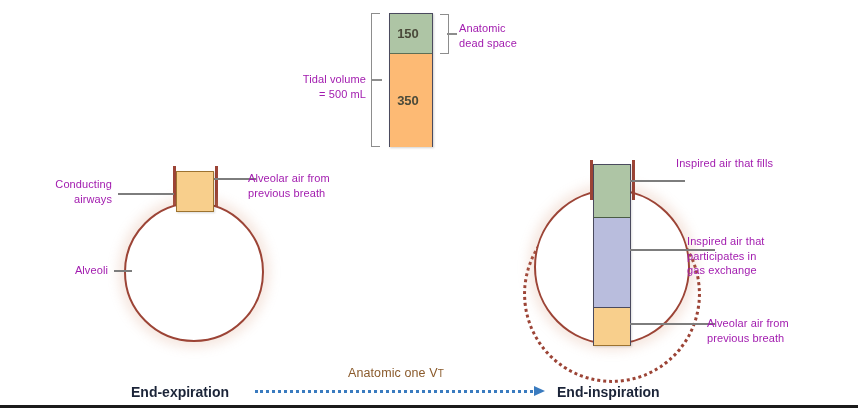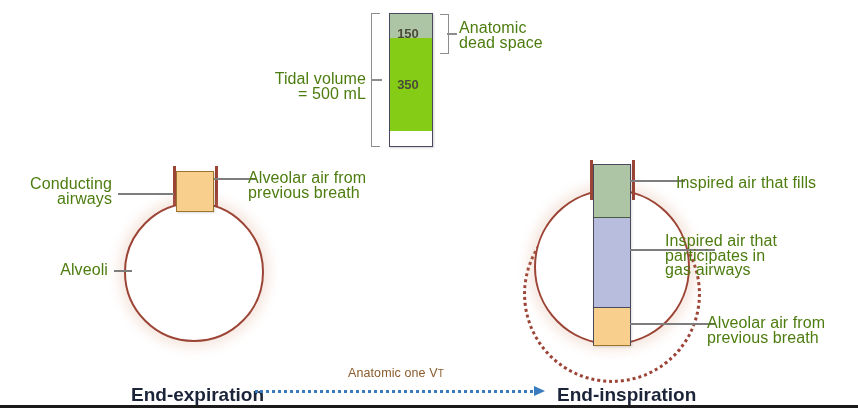--- a/index.html
+++ b/index.html
@@ -14,23 +14,23 @@
     position: relative;
     width: 858px;
     height: 408px;
     background: #ffffff;
     overflow: hidden;
   }
 
   
   .lbl {
     position: absolute;
-    font-size: 16px;
+    font-size: 11px;
     line-height: 14.5px;
-    color: #4d7c0f;
+    color: #a21caf;
     white-space: pre;
     letter-spacing: 0.1px;
   }
   .lbl.right-align { text-align: right; }
 
   
   .leader {
     position: absolute;
     background: #7d7d7d;
     height: 1.6px;
@@ -63,23 +63,23 @@
     position: relative;
     left: -3px;
   }
   #seg-dead {
     top: 0;
     height: 40px;
     background: #aec5a5;
     border-bottom: 1.2px solid #5c6e55;
   }
   #seg-alv {
-    top: 24px;
+    top: 40px;
     height: 92.6px;
-    background: #84cc16;
+    background: #fdba74;
   }
 
   
   .bracket {
     position: absolute;
     border: 1.5px solid #8d8d8d;
     box-sizing: border-box;
   }
   #bracket-tidal {
     left: 371px;
@@ -175,21 +175,21 @@
   #rseg-orange {
     top: 144px;
     height: 38px;
     background: #f8cf8c;
     border-bottom: 1.4px solid #9d7330;
   }
 
   
   .endlabel {
     position: absolute;
-    font-size: 19px;
+    font-size: 14px;
     font-weight: bold;
     color: #1b2438;
     white-space: pre;
   }
   #inspire-caption {
     position: absolute;
     font-size: 12.5px;
     color: #8a5a2b;
     white-space: pre;
     letter-spacing: 0.1px;
@@ -284,24 +284,24 @@
     <div class="tube-wall" style="left:590px; top:160px; height:40px;"></div>
     <div class="tube-wall" style="left:632px; top:160px; height:40px;"></div>
 
     <div id="right-col">
       <div class="rseg" id="rseg-green"></div>
       <div class="rseg" id="rseg-blue"></div>
       <div class="rseg" id="rseg-orange"></div>
     </div>
 
     <div class="leader" style="left:630px; top:180px; width:55px;"></div>
-    <div class="lbl" style="left:676px; top:176px;"><span>Inspired air that fills</span><br></div>
+    <div class="lbl" style="left:676px; top:156px;"><span>Inspired air that fills</span><br></div>
 
     <div class="leader" style="left:630px; top:249px; width:85px;"></div>
-    <div class="lbl" style="left:665px; top:234px;"><span>Inspired air that</span><br><span>participates in</span><br><span>gas airways</span></div>
+    <div class="lbl" style="left:687px; top:234px;"><span>Inspired air that</span><br><span>participates in</span><br><span>gas exchange</span></div>
 
     <div class="leader" style="left:630px; top:323px; width:85px;"></div>
     <div class="lbl" style="left:707px; top:316px;"><span>Alveolar air from</span><br><span>previous breath</span></div>
   </div>
 
   <div class="endlabel" style="left:131px; top:384px;">End-expiration</div>
 
   <div id="inspire-caption" style="left:348px; top:366px;"><span>Anatomic one V</span><span class="sub">T</span></div>
 
   <div id="dotted-arrow">

